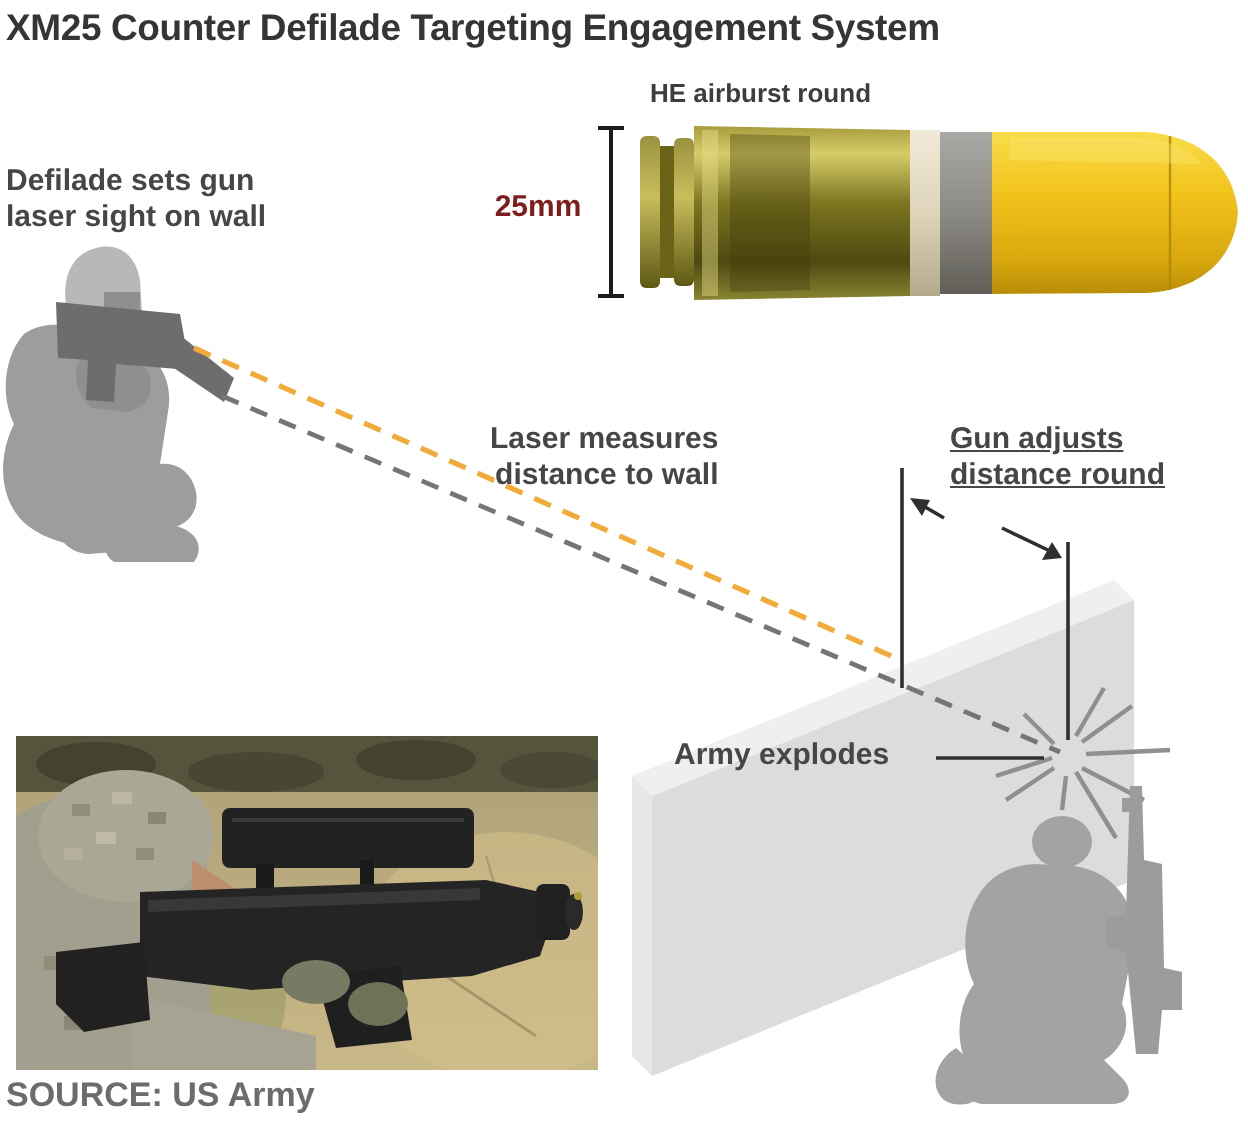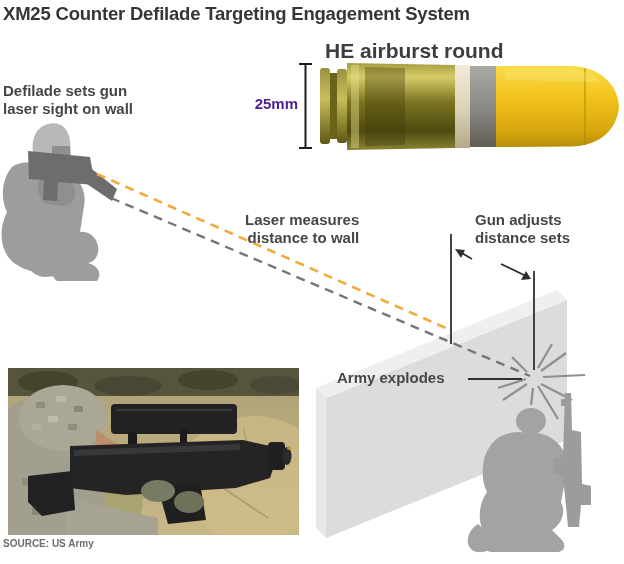--- a/index.html
+++ b/index.html
@@ -9,27 +9,27 @@
   }
   .abs{position:absolute;}
   .title{
     left:3px;top:3px;width:600px;
     font-size:18.5px;font-weight:bold;color:#353535;letter-spacing:-0.2px;
   }
   .callout{
     font-size:15px;font-weight:bold;line-height:18px;color:#464646;white-space:nowrap;
   }
   .callout span{display:block;}
-  .he-label{left:325px;top:39px;font-size:21px;font-weight:bold;color:#3d3d3d;}
+  .he-label{left:325px;top:39px;font-size:13px;font-weight:bold;color:#3d3d3d;}
   .soldier-callout{left:3px;top:82px;}
   .laser-callout{left:245px;top:211px;text-align:right;}
-  .gun-callout{left:475px;top:211px;}
+  .gun-callout{left:475px;top:211px;text-decoration:underline;}
   .explode-callout{left:337px;top:369px;}
-  .caliber{left:240px;top:95px;width:58px;text-align:right;font-size:15px;font-weight:bold;color:#4c1d95;}
-  .source{left:3px;top:538px;font-size:10px;font-weight:bold;color:#6c6c6c;}
+  .caliber{left:240px;top:95px;width:58px;text-align:center;font-size:15px;font-weight:bold;color:#7f1d1d;}
+  .source{left:3px;top:538px;font-size:17px;font-weight:bold;color:#6c6c6c;}
   svg{display:block;}
   .round-svg{left:255px;top:55px;}
   .diagram-svg{left:0;top:0;}
   .photo-svg{left:8px;top:368px;}
 </style>
 </head>
 <body>
 
 <div class="stage">
 
@@ -149,21 +149,21 @@
   <div class="abs callout soldier-callout">
     <span>Defilade sets gun</span>
     <span>laser sight on wall</span>
   </div>
   <div class="abs callout laser-callout">
     <span>Laser measures</span>
     <span>distance to wall</span>
   </div>
   <div class="abs callout gun-callout">
     <span>Gun adjusts</span>
-    <span>distance sets</span>
+    <span>distance round</span>
   </div>
   <div class="abs callout explode-callout">
     <span>Army explodes</span>
   </div>
 
   <svg class="abs photo-svg" width="291" height="167" viewBox="0 0 291 167">
     <defs>
       <linearGradient id="grassGrad" x1="0" y1="0" x2="0" y2="1">
         <stop offset="0" stop-color="#aca077"></stop>
           <stop offset="1" stop-color="#c9b887"></stop>

